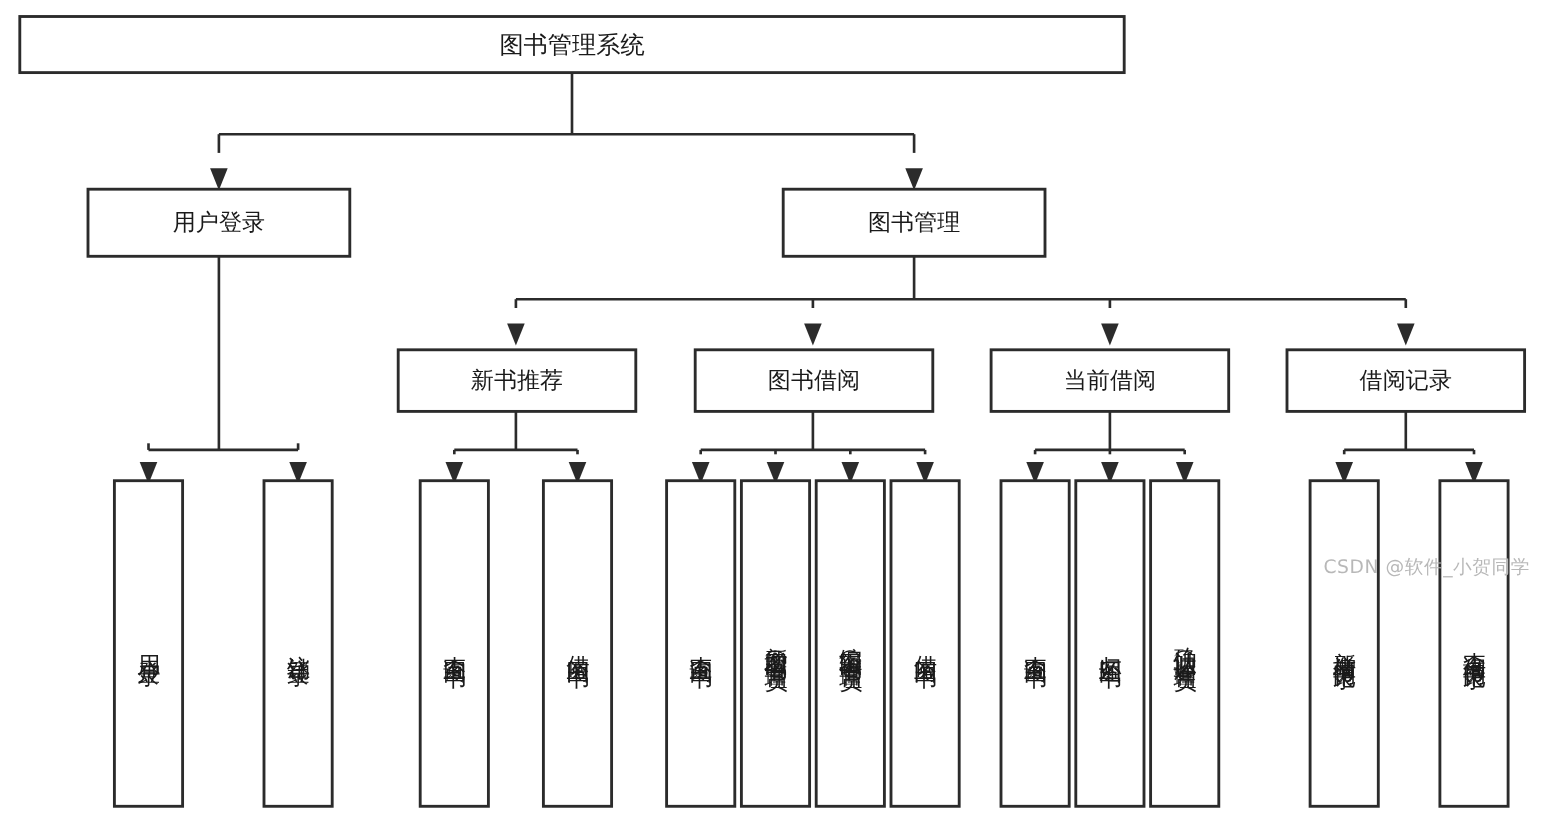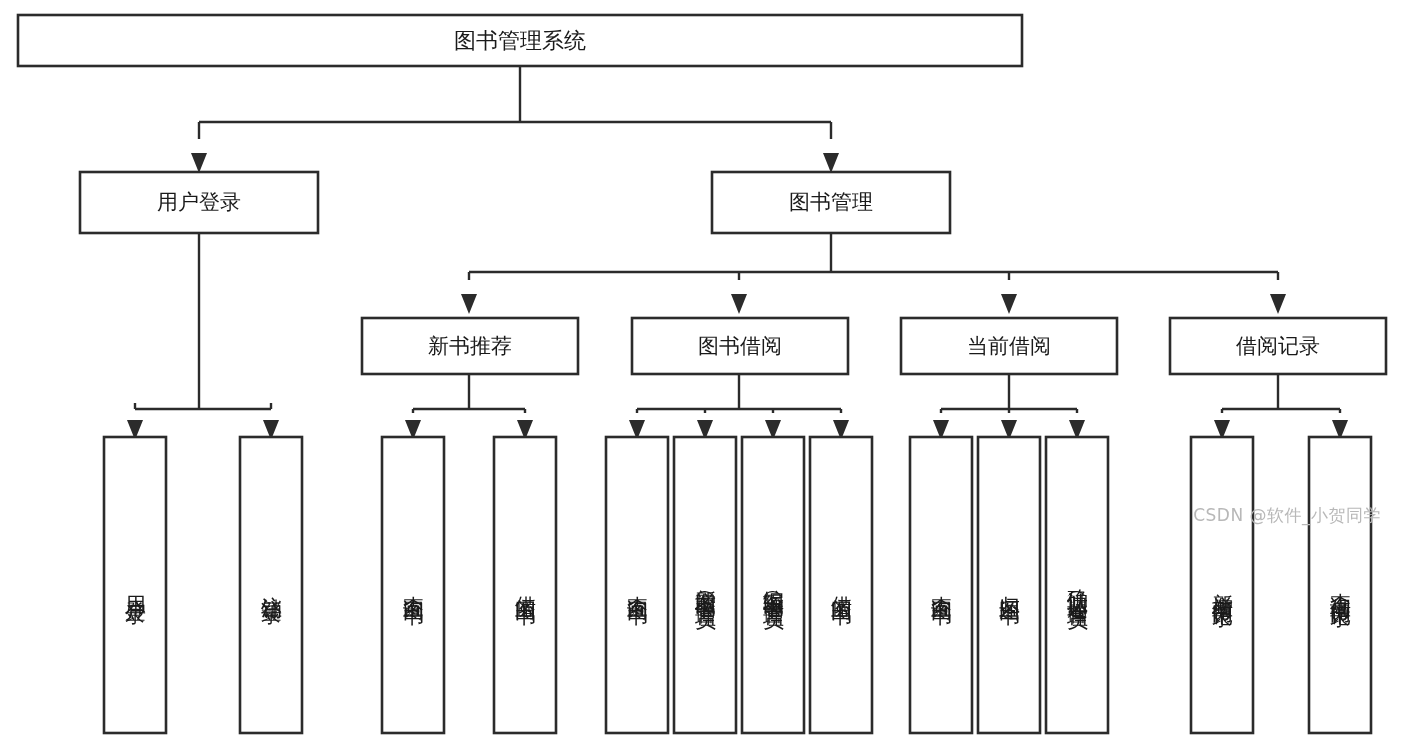--- a/index.html
+++ b/index.html
@@ -62,21 +62,21 @@
     color: #1a1a1a;
     display: flex;
     align-items: center;
     justify-content: center;
     text-align: center;
     white-space: nowrap;
     pointer-events: none;
   }
   .watermark {
     position: absolute;
-    right: 24px;
+    right: 14px;
     bottom: 6px;
     font-family: "DejaVu Sans", "Liberation Sans", sans-serif;
     font-size: 17px;
     color: #b8b8b8;
     letter-spacing: 0.5px;
     white-space: nowrap;
     margin-top: 35px;
   }
 </style>
 </head>

